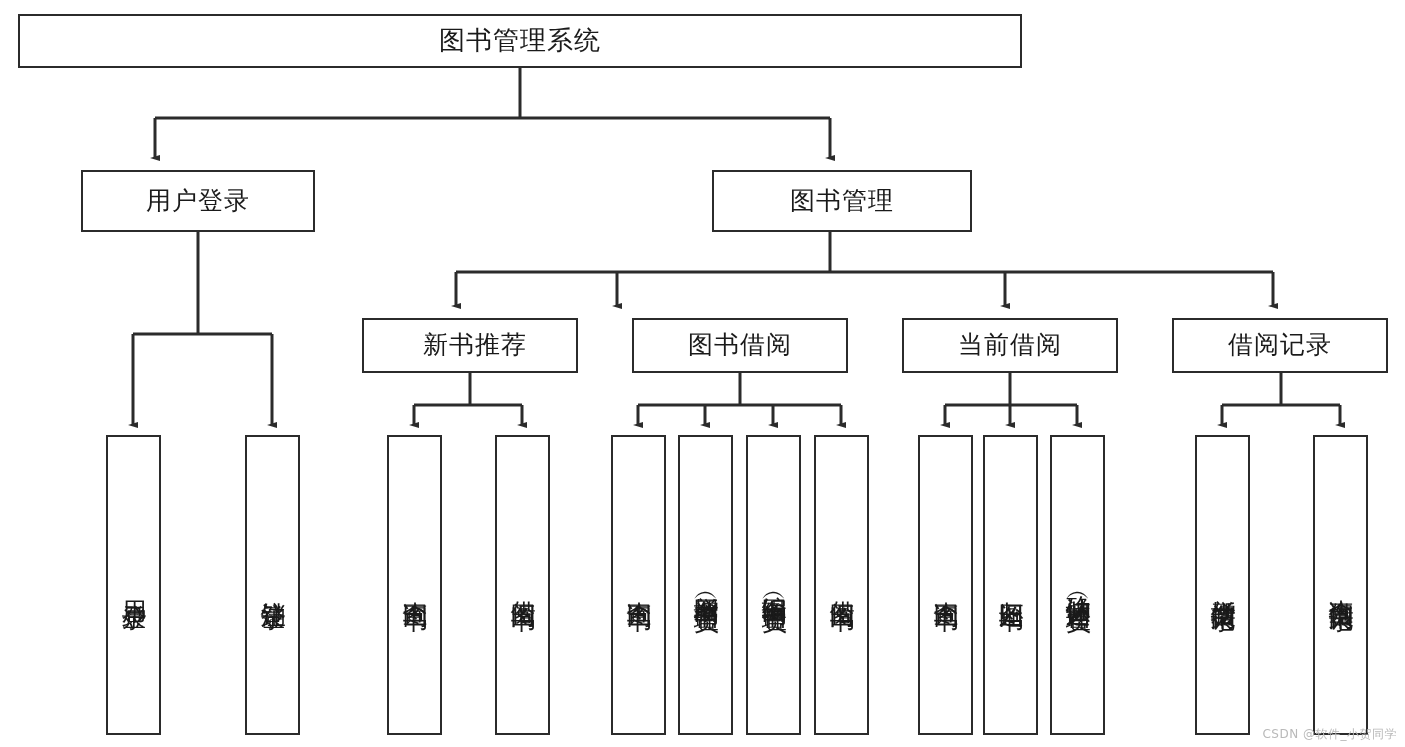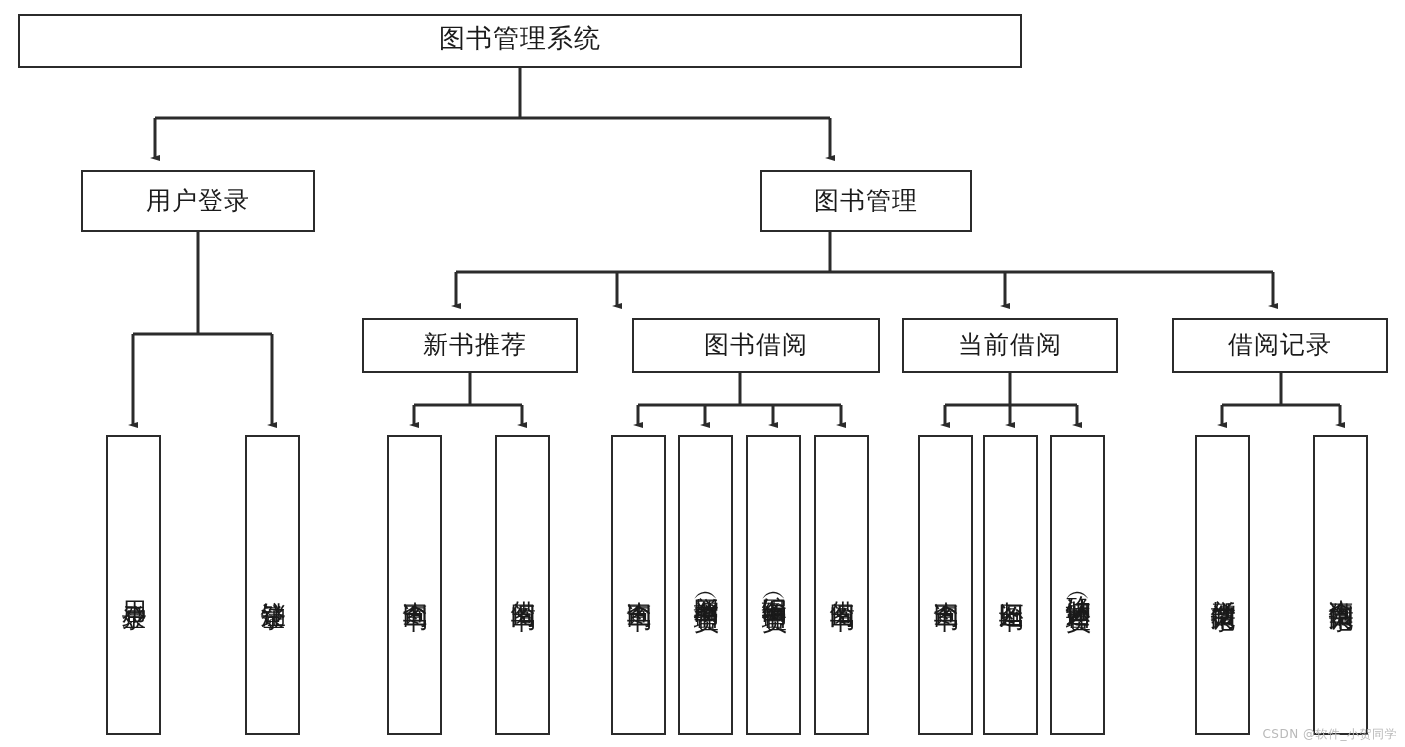--- a/index.html
+++ b/index.html
@@ -48,21 +48,20 @@
     line-height: 1.05;
   }
   .node.vertical .vtext {
     writing-mode: vertical-rl;
     text-orientation: upright;
     white-space: nowrap;
     display: block;
   }
   .node.root {
     font-size: 26px;
-    font-family: Liberation Mono, monospace;
   }
   .watermark {
     position: absolute;
     right: 8px;
     bottom: 4px;
     font-size: 12px;
     color: #b9b9b9;
     white-space: nowrap;
     letter-spacing: 0.5px;
   }
@@ -122,28 +121,28 @@
     </g>
   </svg>
 
   <div class="node horizontal root" style="left:18px; top:14px; width:1004px; height:54px;">
     <span>图书管理系统</span>
   </div>
 
   <div class="node horizontal" style="left:81px; top:170px; width:234px; height:62px;">
     <span>用户登录</span>
   </div>
-  <div class="node horizontal" style="left:712px; top:170px; width:212px; height:62px;margin-left:48px;">
+  <div class="node horizontal" style="left:712px; top:170px; width:260px; height:62px;">
     <span>图书管理</span>
   </div>
 
   <div class="node horizontal" style="left:362px; top:318px; width:216px; height:55px;padding-left:10px;">
     <span>新书推荐</span>
   </div>
-  <div class="node horizontal" style="left:632px; top:318px; width:248px; height:55px;">
+  <div class="node horizontal" style="left:632px; top:318px; width:216px; height:55px;">
     <span>图书借阅</span>
   </div>
   <div class="node horizontal" style="left:902px; top:318px; width:216px; height:55px;align-items:center;">
     <span>当前借阅</span>
   </div>
   <div class="node horizontal" style="left:1172px; top:318px; width:216px; height:55px;">
     <span>借阅记录</span>
   </div>
 
   <div class="node vertical" style="left:106px; top:435px; width:55px; height:300px;">

